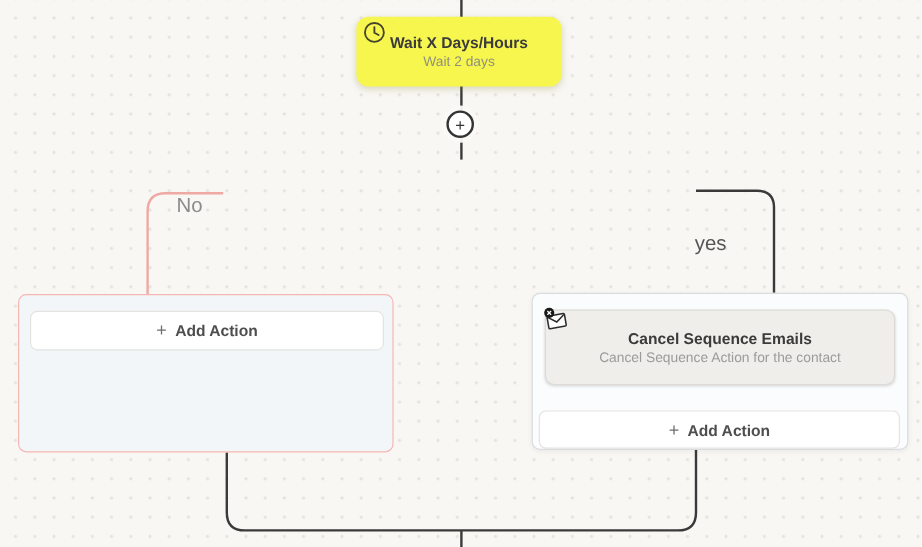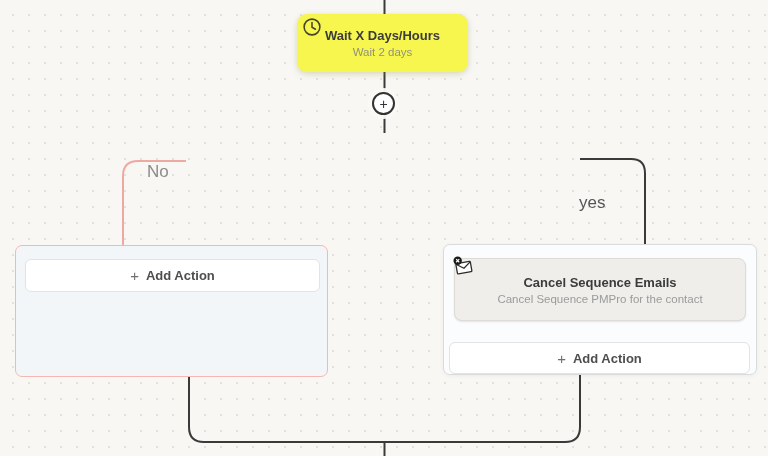--- a/index.html
+++ b/index.html
@@ -123,21 +123,21 @@
         <svg viewBox="0 0 24 24" width="22" height="22">
           <g transform="rotate(-10 13 14)">
             <rect x="5" y="8" width="16" height="11.5" rx="1" fill="#fdfdfd" stroke="#2b2b2b" stroke-width="1.4"></rect>
             <path d="M5.5 9 L13 14.5 L20.5 9" fill="none" stroke="#2b2b2b" stroke-width="1.4"></path>
           </g>
           <circle cx="6.2" cy="6.2" r="4.6" fill="#191919"></circle>
           <path d="M4.5 4.5 L7.9 7.9 M7.9 4.5 L4.5 7.9" stroke="#fff" stroke-width="1.2"></path>
         </svg>
       </span>
       <div class="node-title">Cancel Sequence Emails</div>
-      <div class="node-subtitle">Cancel Sequence PMPro for the contact</div>
+      <div class="node-subtitle">Cancel Sequence Action for the contact</div>
     </div>
     <button class="add-action">
       <span class="plus">+</span>
       <span>Add Action</span>
     </button>
   </div>
 
 </div>
 
 </body></html>

